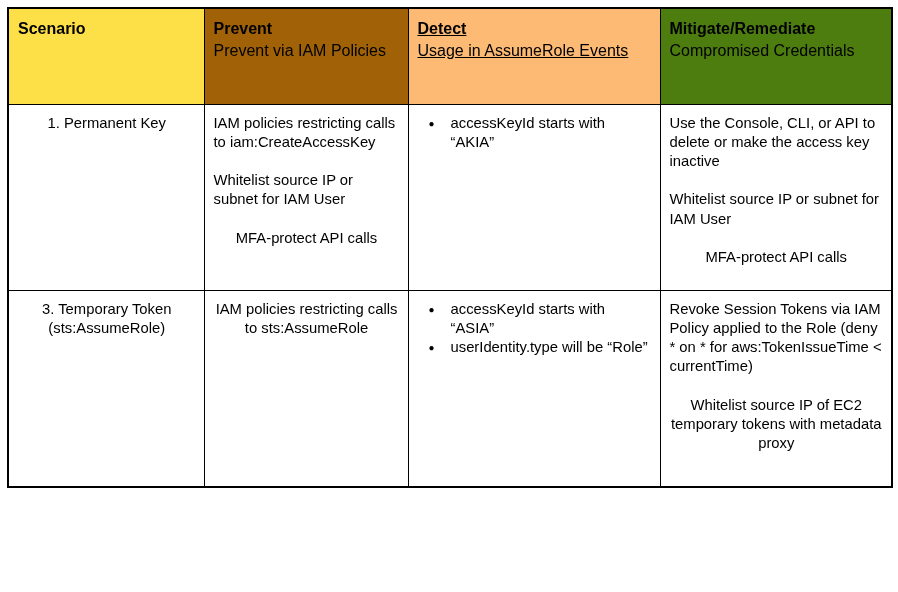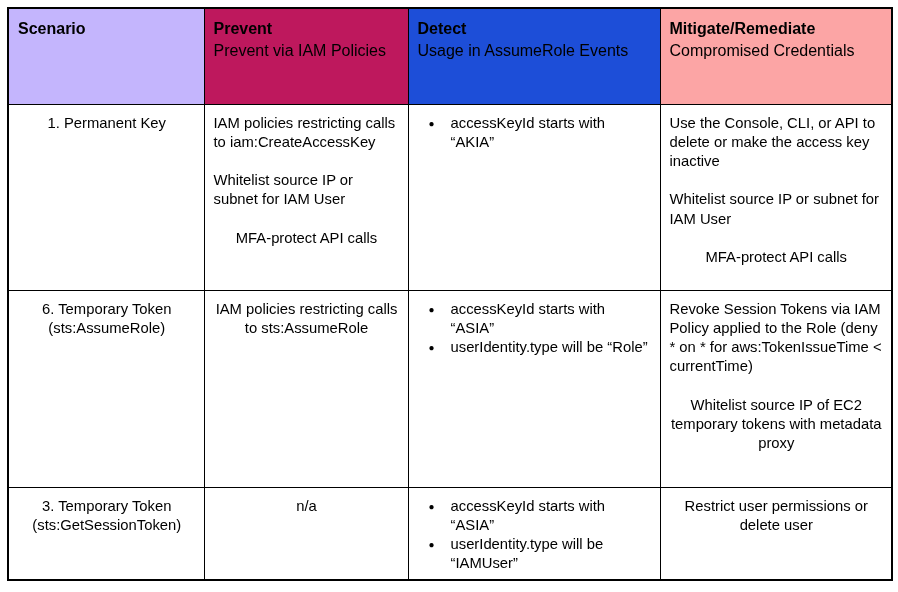--- a/index.html
+++ b/index.html
@@ -83,32 +83,32 @@
 <div class="page">
   <table class="matrix">
     <colgroup>
       <col class="c-scenario">
       <col class="c-prevent">
       <col class="c-detect">
       <col class="c-mitigate">
     </colgroup>
     <thead>
       <tr>
-        <th style="background: #c4b5fd;">
+        <th style="background: #fde047;">
           <div class="h-title">Scenario</div>
         </th>
-        <th style="background: #be185d;">
+        <th style="background: #a16207;">
           <div class="h-title">Prevent</div>
           <div class="h-sub">Prevent via IAM Policies</div>
         </th>
-        <th style="background: #1d4ed8;">
+        <th style="background: #fdba74; text-decoration: underline;">
           <div class="h-title">Detect</div>
           <div class="h-sub">Usage in AssumeRole Events</div>
         </th>
-        <th style="background: #fca5a5;">
+        <th style="background: #4d7c0f;">
           <div class="h-title">Mitigate/Remediate</div>
           <div class="h-sub">Compromised Credentials</div>
         </th>
       </tr>
     </thead>
     <tbody>
       <tr class="row-1">
         <td>
           <p>1. Permanent Key</p>
         </td>
@@ -123,48 +123,31 @@
           </ul>
         </td>
         <td>
           <p>Use the Console, CLI, or API to delete or make the access key inactive</p>
           <p>Whitelist source IP or subnet for IAM User</p>
           <p>MFA-protect API calls</p>
         </td>
       </tr>
       <tr class="row-2">
         <td>
-          <p>6. Temporary Token (sts:AssumeRole)</p>
+          <p>3. Temporary Token (sts:AssumeRole)</p>
         </td>
         <td>
           <p>IAM policies restricting calls to sts:AssumeRole</p>
         </td>
         <td>
           <ul class="bullets">
             <li>accessKeyId starts with “ASIA”</li>
             <li>userIdentity.type will be “Role”</li>
           </ul>
         </td>
         <td>
           <p>Revoke Session Tokens via IAM Policy applied to the Role (deny * on * for aws:TokenIssueTime &lt; currentTime)</p>
           <p>Whitelist source IP of EC2 temporary tokens with metadata proxy</p>
         </td>
       </tr>
-      <tr class="row-3">
-        <td>
-          <p>3. Temporary Token (sts:GetSessionToken)</p>
-        </td>
-        <td>
-          <p>n/a</p>
-        </td>
-        <td>
-          <ul class="bullets">
-            <li>accessKeyId starts with “ASIA”</li>
-            <li>userIdentity.type will be “IAMUser”</li>
-          </ul>
-        </td>
-        <td>
-          <p>Restrict user permissions or delete user</p>
-        </td>
-      </tr>
     </tbody>
   </table>
 </div>
 
 </body></html>

